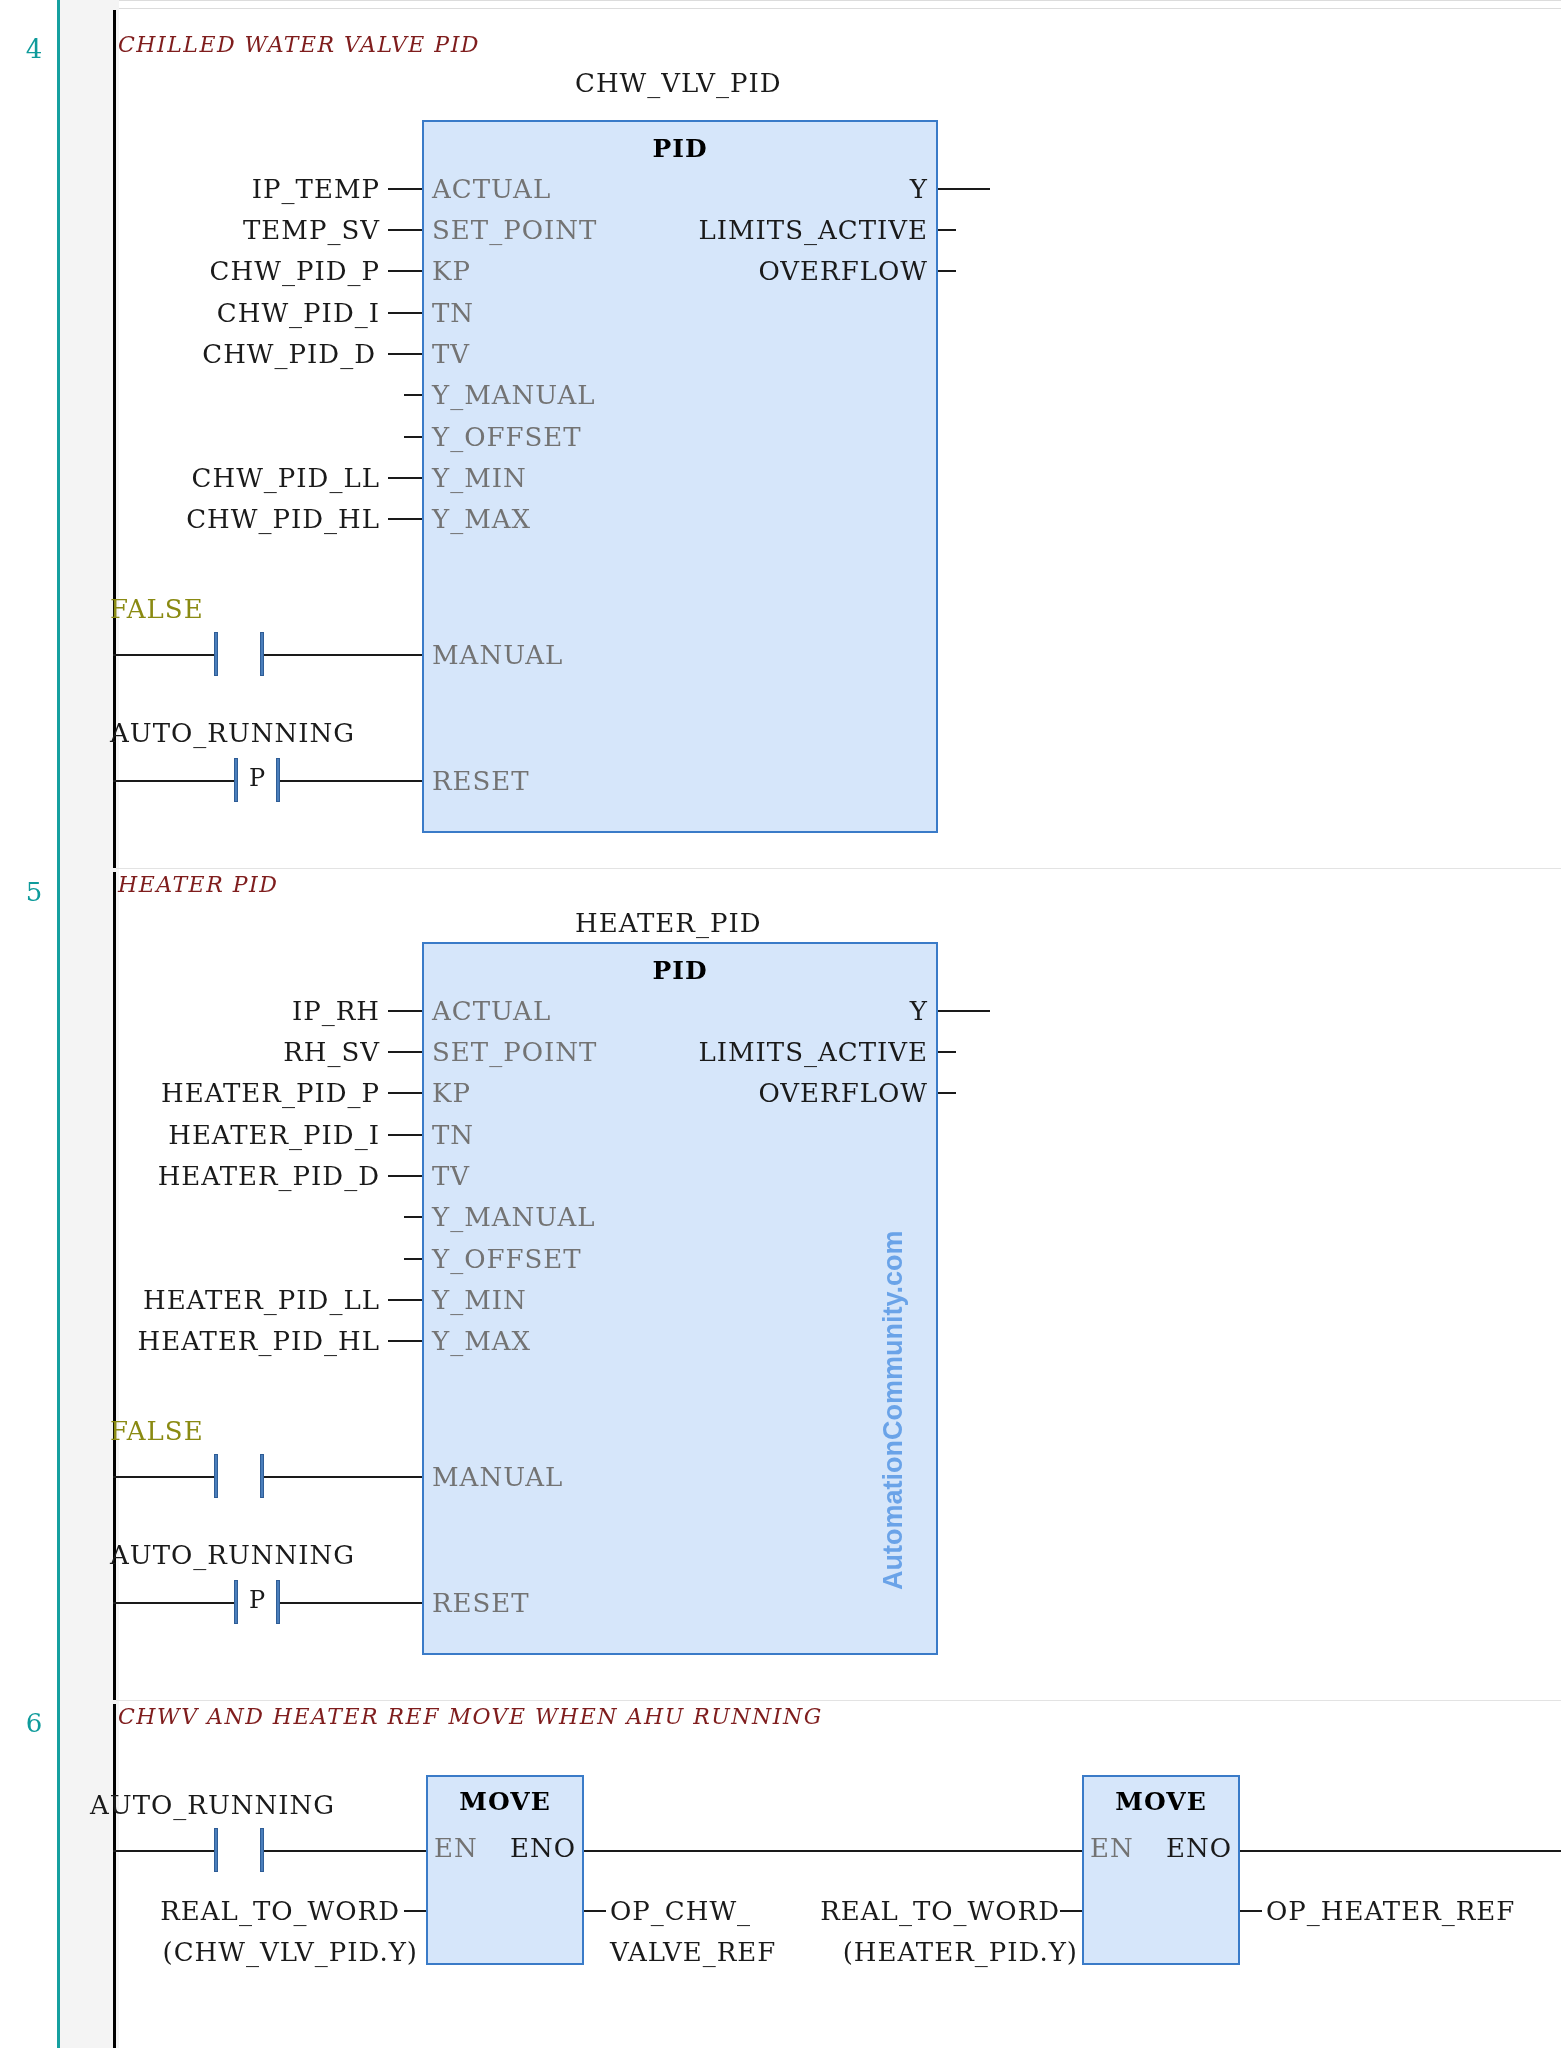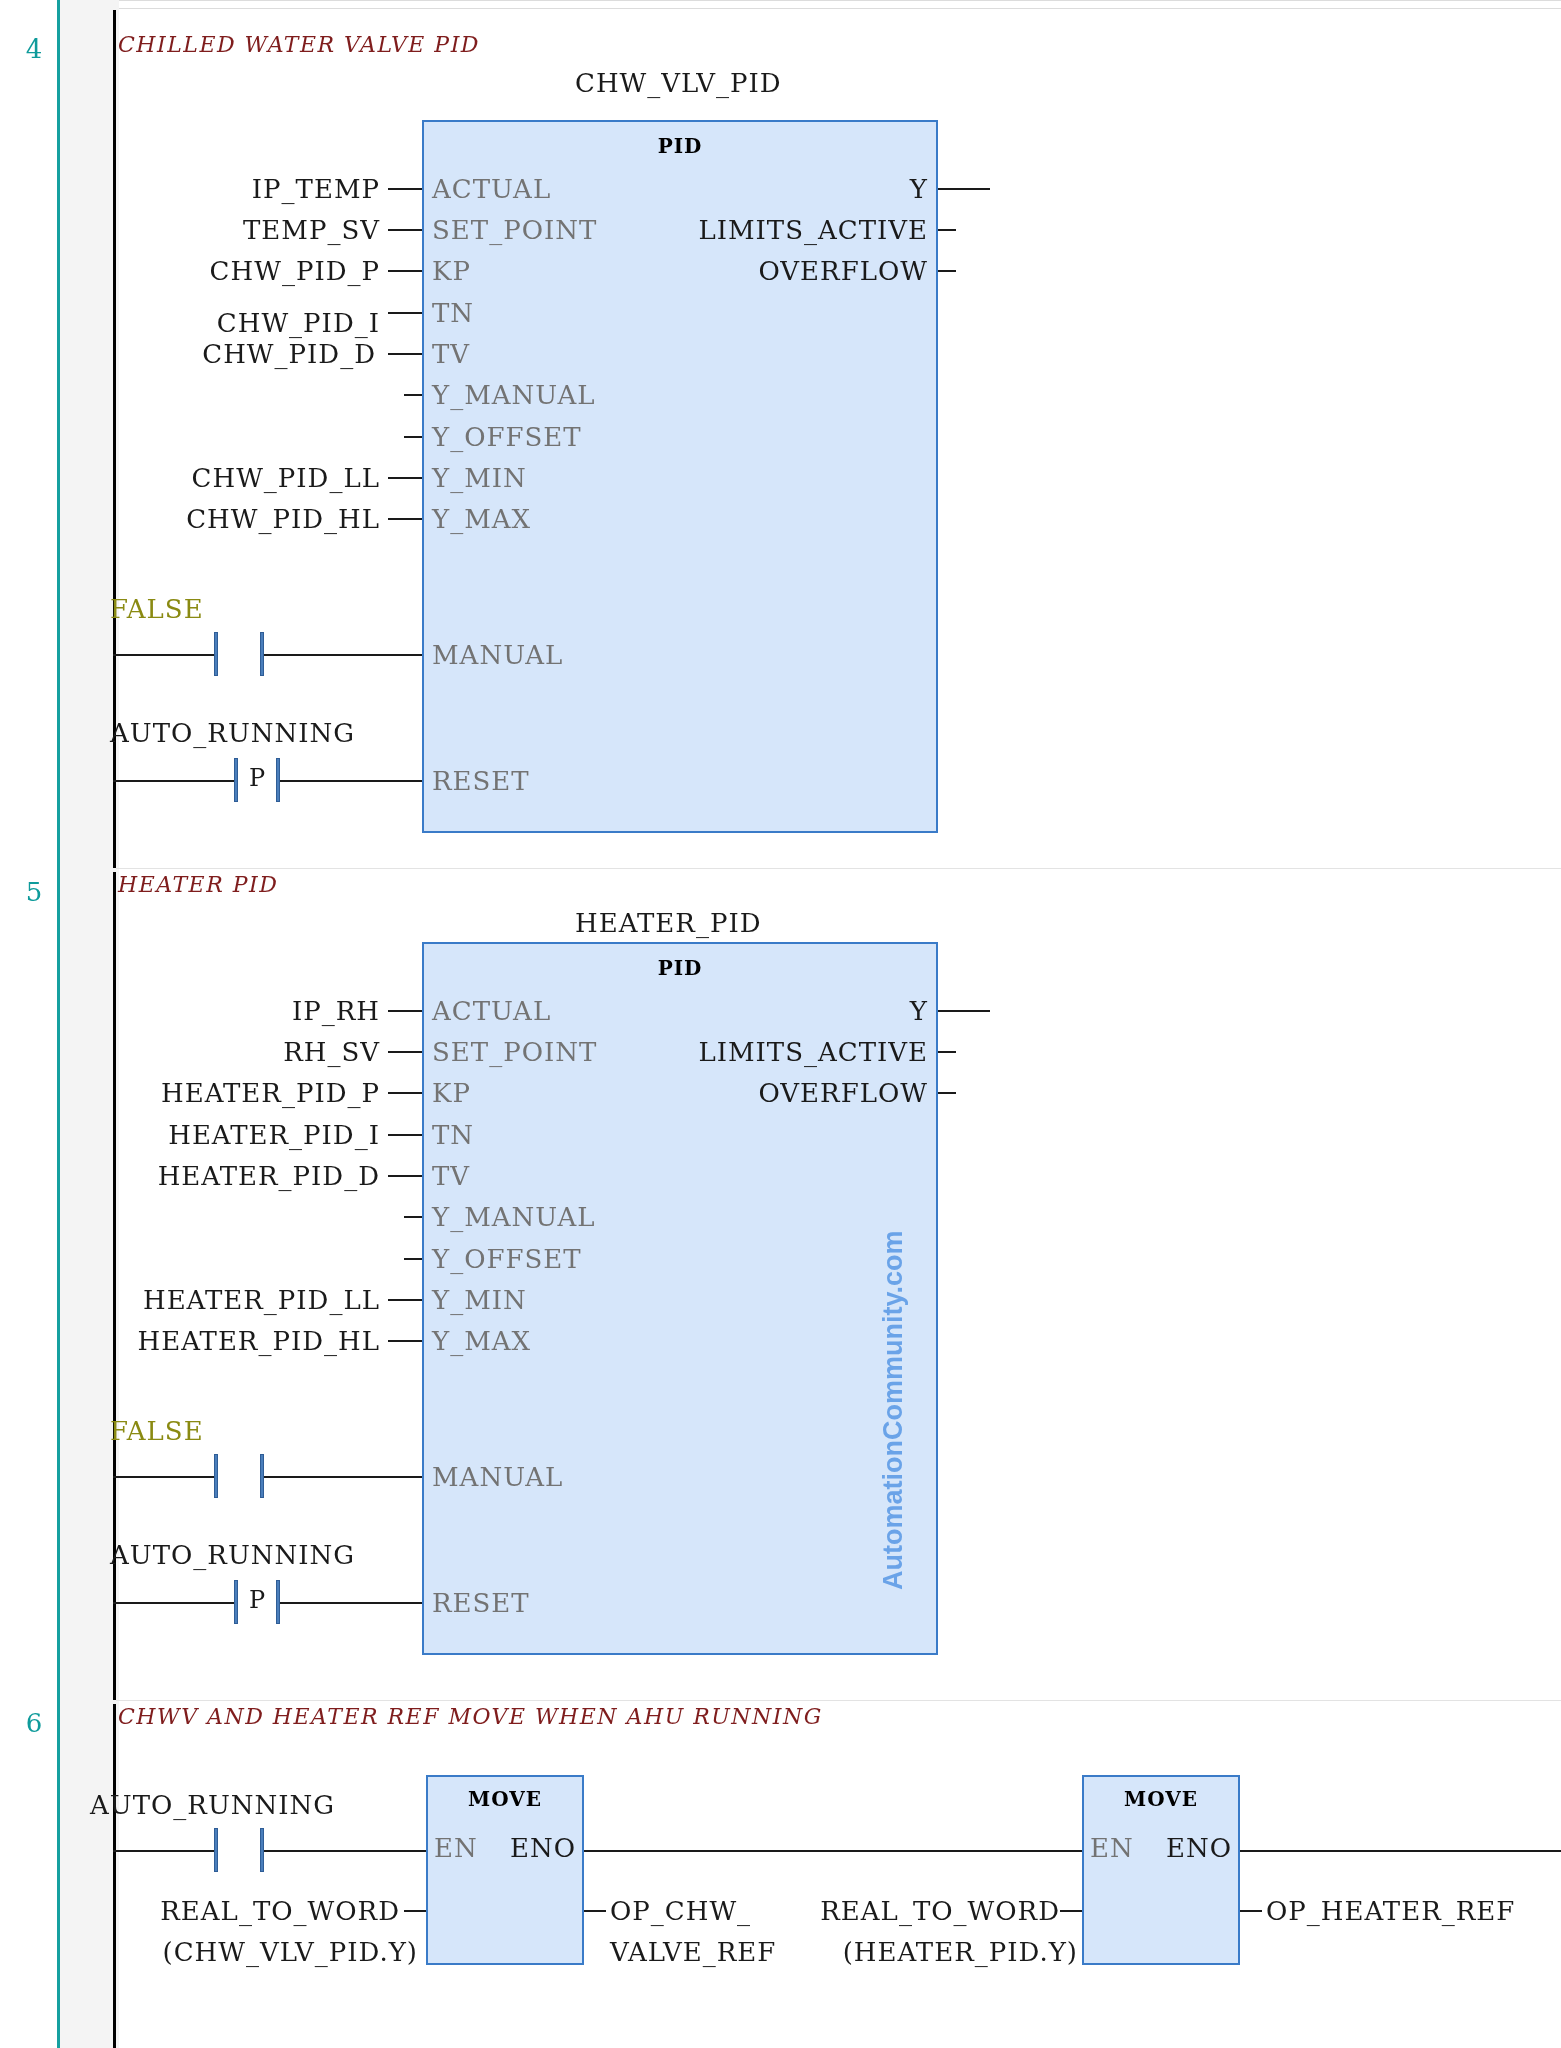--- a/index.html
+++ b/index.html
@@ -16,21 +16,21 @@
   
   .rail{position:absolute;left:113px;width:3px;background:#000;}
   
   .sep{position:absolute;left:116px;right:0;height:1px;background:#e3e3e3;}
   .sep-top{position:absolute;left:0;right:0;height:1px;background:#dcdcdc;}
   
   .comment{position:absolute;color:#7f1d1d;font-style:italic;font-size:22px;letter-spacing:1.5px;
            font-family:"DejaVu Serif","Liberation Serif",serif;white-space:nowrap;}
   
   .fb{position:absolute;background:#d6e6fa;border:2px solid #3a7bc8;box-sizing:border-box;}
-  .fb-title{position:absolute;left:0;right:0;text-align:center;font-weight:bold;font-size:20px;
+  .fb-title{position:absolute;left:0;right:0;text-align:center;font-weight:bold;font-size:25px;
             font-family:"DejaVu Serif","Liberation Serif",serif;color:#000;letter-spacing:1px;}
   .fb-name{position:absolute;font-size:26px;white-space:nowrap;color:#1a1a1a;
            font-family:"DejaVu Serif","Liberation Serif",serif;letter-spacing:1px;}
   .pin-in{position:absolute;font-size:26px;white-space:nowrap;letter-spacing:1px;
           font-family:"DejaVu Serif","Liberation Serif",serif;color:#737373;}
   .pin-out{position:absolute;font-size:26px;white-space:nowrap;text-align:right;letter-spacing:1px;
            font-family:"DejaVu Serif","Liberation Serif",serif;color:#1a1a1a;}
   .lbl-left{position:absolute;font-size:26px;white-space:nowrap;text-align:right;letter-spacing:1px;
             font-family:"DejaVu Serif","Liberation Serif",serif;color:#1a1a1a;}
   .lbl-right{position:absolute;font-size:26px;white-space:nowrap;text-align:left;letter-spacing:1px;
@@ -81,21 +81,21 @@
 <div class="pin-in" style="left:432px;top:640px;">MANUAL</div>
 <div class="pin-in" style="left:432px;top:766px;">RESET</div>
 
 <div class="pin-out" style="left:538px;top:174px;width:390px;">Y</div>
 <div class="pin-out" style="left:538px;top:215px;width:390px;">LIMITS_ACTIVE</div>
 <div class="pin-out" style="left:538px;top:256px;width:390px;">OVERFLOW</div>
 
 <div class="lbl-left" style="left:80px;top:174px;width:300px;">IP_TEMP</div>
 <div class="lbl-left" style="left:80px;top:215px;width:300px;">TEMP_SV</div>
 <div class="lbl-left" style="left:80px;top:256px;width:300px;">CHW_PID_P</div>
-<div class="lbl-left" style="left:80px;top:298px;width:300px;margin-top:10px;">CHW_PID_I</div>
+<div class="lbl-left" style="left:80px;top:298px;width:300px;">CHW_PID_I</div>
 <div class="lbl-left" style="left:76px;top:339px;width:300px;">CHW_PID_D</div>
 <div class="lbl-left" style="left:80px;top:463px;width:300px;">CHW_PID_LL</div>
 <div class="lbl-left" style="left:80px;top:504px;width:300px;">CHW_PID_HL</div>
 
 <div class="wire" style="left:388px;top:188px;width:34px;"></div>
 <div class="wire" style="left:388px;top:229px;width:34px;"></div>
 <div class="wire" style="left:388px;top:270px;width:34px;"></div>
 <div class="wire" style="left:388px;top:312px;width:34px;"></div>
 <div class="wire" style="left:388px;top:353px;width:34px;"></div>
 <div class="wire" style="left:404px;top:394px;width:18px;"></div>

